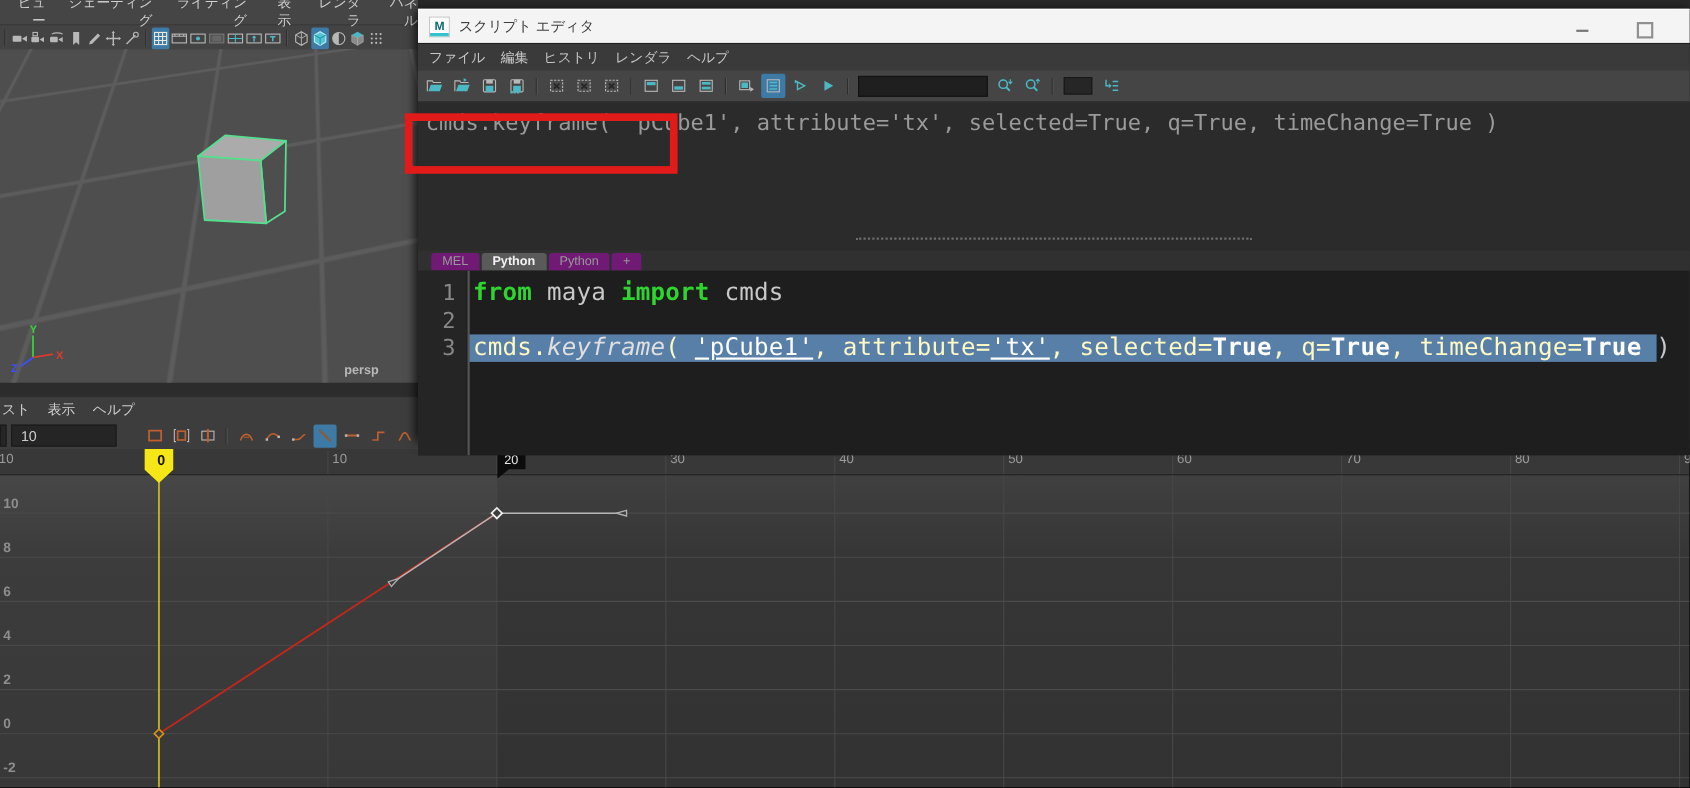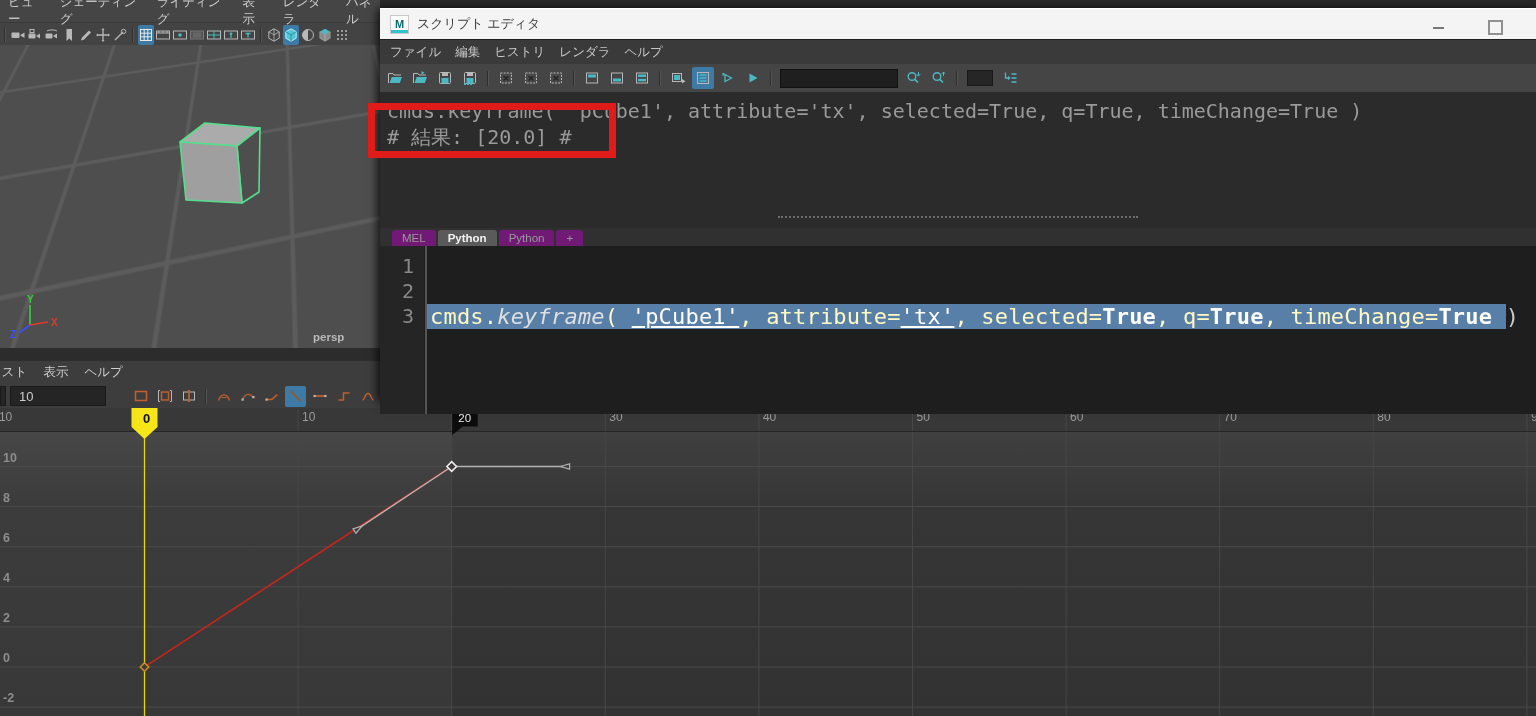--- a/index.html
+++ b/index.html
@@ -1,21 +1,21 @@
 <!DOCTYPE html>
 <html><head>
 <meta charset="utf-8">
 <style>
   html,body{margin:0;padding:0;background:#222;}
   #root{position:relative;width:1536px;height:716px;background:#3c3c3c;overflow:hidden;
         font-family:"Liberation Sans",sans-serif;-webkit-font-smoothing:antialiased;}
   
   .vp-panel{position:absolute;left:0;top:0;width:380px;height:360px;background:#444;}
   .vp-menubar{height:22px;display:flex;gap:18px;align-items:center;padding-left:8px;
-              font-size:12.5px;color:#cfcfcf;background:#454545;}
+              font-size:12.5px;color:#cfcfcf;background:#454545;text-align:right;}
   .vp-toolbar{height:23px;background:#434343;border-top:1px solid #3a3a3a;display:flex;
               align-items:center;padding-left:1px;gap:1px;}
   .vp-view{position:absolute;left:0;top:45px;width:380px;height:303px;background:#4e4e4e;overflow:hidden;}
   .vp-floor{position:absolute;left:-760px;top:-150px;width:2300px;height:1750px;transform-origin:50% 0;
     transform:perspective(500px) rotateX(57deg) rotateZ(-11deg);
     background-image:
       linear-gradient(to right,transparent calc(50% - 2px),#353535 calc(50% - 2px),#353535 calc(50% + 2px),transparent calc(50% + 2px)),
       linear-gradient(to bottom,transparent calc(50% - 2px),#353535 calc(50% - 2px),#353535 calc(50% + 2px),transparent calc(50% + 2px)),
       repeating-linear-gradient(to right,#5c5c5c 0 2px,transparent 2px 58px),
       repeating-linear-gradient(to bottom,#5c5c5c 0 2px,transparent 2px 58px);}
@@ -539,28 +539,28 @@
             <svg viewBox="0 0 16 16" width="16" height="16">
               <path d="M3.5 2.5V8h2.5" fill="none" stroke="#4cb8c4" stroke-width="1.3"></path>
               <path d="M6 5.8l2.6 2.2L6 10.2z" fill="#4cb8c4"></path>
               <g stroke="#4cb8c4" stroke-width="1.4">
                 <path d="M9.5 4h5M9.5 8h5M9.5 12h5"></path>
               </g>
             </svg>
           </span>
         </div>
     </div>
-    <div class="se-history"><div>cmds.keyframe( 'pCube1', attribute='tx', selected=True, q=True, timeChange=True )</div><div># 結果: [20.0] #</div></div>
+    <div class="se-history"><div>cmds.keyframe( 'pCube1', attribute='tx', selected=True, q=True, timeChange=True )</div></div>
     <div class="se-tabbar">
       <div class="se-tab">MEL</div>
       <div class="se-tab active">Python</div>
       <div class="se-tab">Python</div>
       <div class="se-tab">+</div>
     </div>
     <div class="se-code">
-        <div class="code-line"><span class="ln">1</span></div>
+        <div class="code-line"><span class="ln">1</span><span class="lt"><span class="tk-kw">from</span><span class="tk-p"> maya </span><span class="tk-kw">import</span><span class="tk-p"> cmds</span></span></div>
         <div class="code-line"><span class="ln">2</span><span class="lt"></span></div>
         <div class="code-line"><span class="ln">3</span><span class="lt sel"><span class="tk-p">cmds.</span><span class="tk-fn">keyframe</span><span class="tk-p">( </span><span class="tk-str">'pCube1'</span><span class="tk-p">, attribute=</span><span class="tk-str">'tx'</span><span class="tk-p">, selected=</span><span class="tk-b">True</span><span class="tk-p">, q=</span><span class="tk-b">True</span><span class="tk-p">, timeChange=</span><span class="tk-b">True</span><span class="tk-p"> </span></span><span class="after">)</span></div>
       </div>
   </div>
 
   <div class="red-box"></div>
 </div>
 
 </body></html>

